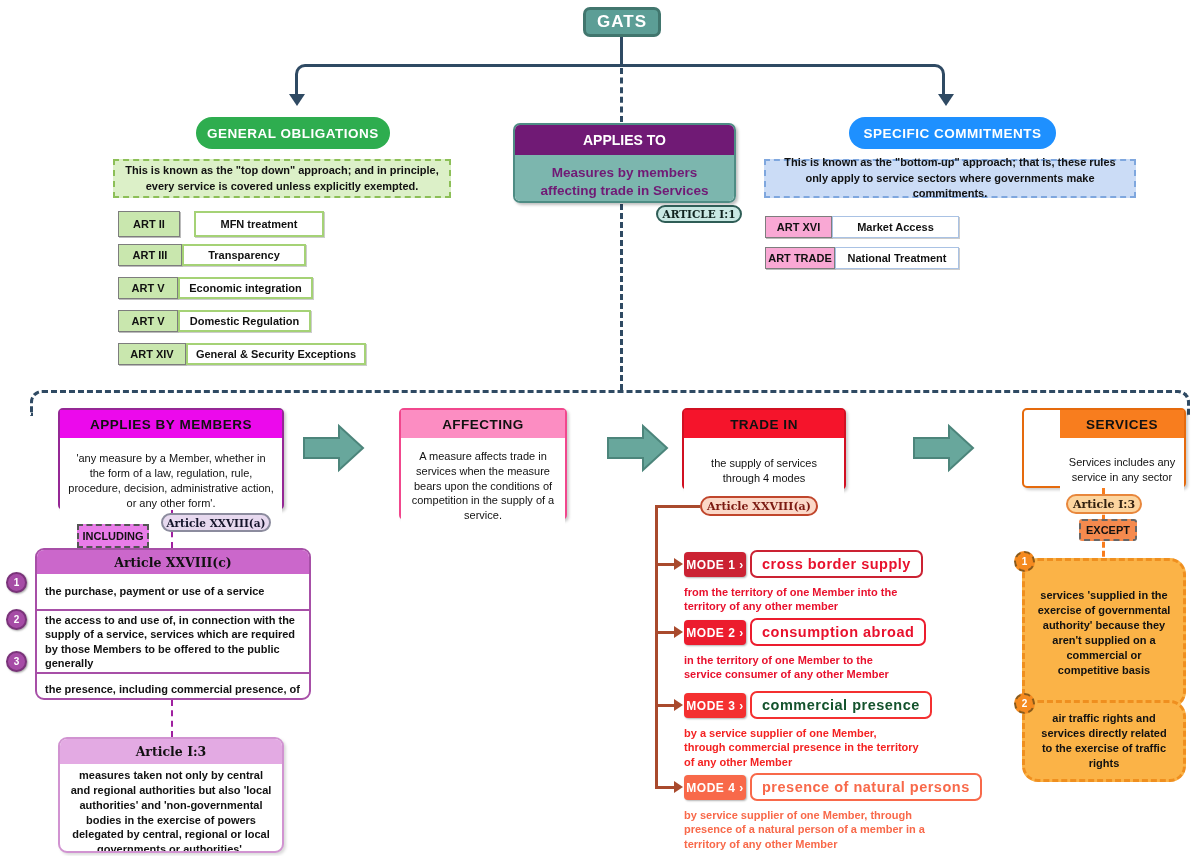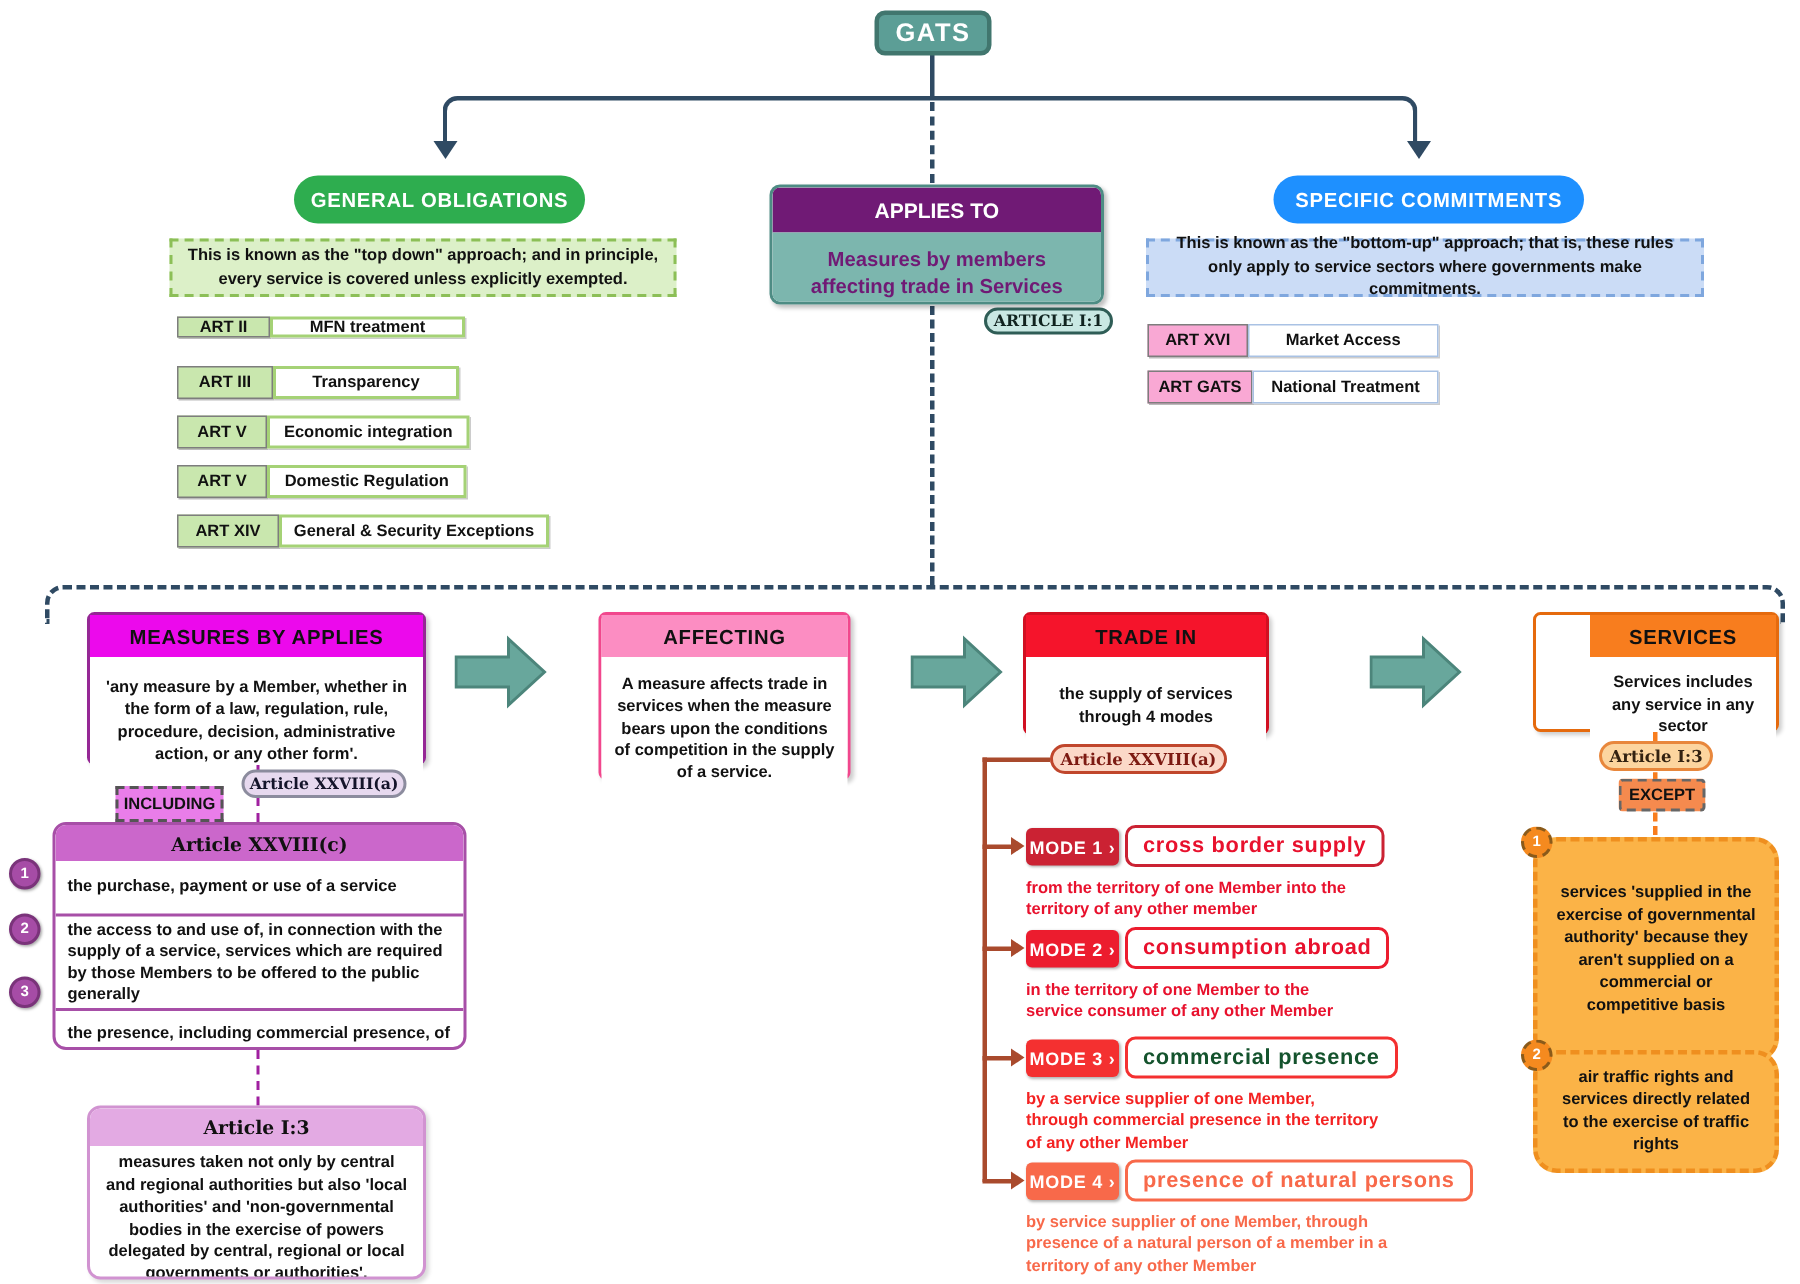--- a/index.html
+++ b/index.html
@@ -38,21 +38,21 @@
 
   .applies-box{border:2px solid #4E8C84;border-radius:7px;overflow:hidden;box-shadow:2px 2px 3px rgba(0,0,0,.25);}
   .applies-head{background:#701a75;color:#fff;font-weight:bold;font-size:14px;height:30px;}
   .applies-body{background:#7CB6AE;color:#701a75;font-weight:bold;font-size:13.5px;line-height:1.35;padding:4px 8px;height:calc(100% - 30px);}
   .pill-serif{font-family:"DejaVu Serif","Liberation Serif",serif;font-weight:bold;border-radius:11px;}
   .pill-art11{background:#C9E8E3;border:2px solid #2F5D56;color:#10231f;font-size:10.5px;}
 
   
   .flowbox{border-radius:5px;overflow:visible;background:#fff;}
   .flowhead{font-weight:bold;font-size:13.5px;color:#111;letter-spacing:.5px;}
-  .flowbody{background:#fff;font-weight:bold;font-size:11px;color:#111;line-height:1.35;padding:6px 8px;}
+  .flowbody{background:#fff;font-weight:normal;font-size:11px;color:#111;line-height:1.35;padding:6px 8px;}
   .bx-measures{border:2px solid #952795;box-shadow:2px 2px 3px rgba(0,0,0,.2);}
   .hd-measures{background:#EC09EC;}
   .bx-affect{border:2px solid #F1478D;box-shadow:2px 2px 3px rgba(0,0,0,.2);}
   .hd-affect{background:#FC8DC2;}
   .bx-trade{border:2px solid #D11022;box-shadow:2px 2px 3px rgba(0,0,0,.2);}
   .hd-trade{background:#F5142B;}
   .bx-serv{border:2px solid #E56A0D;box-shadow:2px 2px 3px rgba(0,0,0,.2);}
   .hd-serv{background:#F87D1E;}
 
   
@@ -100,21 +100,21 @@
     <span>GATS</span>
   </div>
 
   <div class="abs flexc pill pill-green" style="left:196px;top:117px;width:194px;height:32px;">
     <span>GENERAL OBLIGATIONS</span>
   </div>
   <div class="abs flexc note note-green" style="left:113px;top:159px;width:338px;height:39px;">
     <span>This is known as the "top down" approach; and in principle, every service is covered unless explicitly exempted.</span>
   </div>
 
-  <div class="abs artrow" style="left:118px;top:211px;height:14px;">
+  <div class="abs artrow" style="left:118px;top:211px;height:26px;gap:14px;">
     <div class="lbl lbl-green" style="width:60px;">ART II</div>
     <div class="val val-green" style="width:126px;">MFN treatment</div>
   </div>
   <div class="abs artrow" style="left:118px;top:244px;height:22px;">
     <div class="lbl lbl-green" style="width:62px;">ART III</div>
     <div class="val val-green" style="width:120px;">Transparency</div>
   </div>
   <div class="abs artrow" style="left:118px;top:277px;height:22px;">
     <div class="lbl lbl-green" style="width:58px;">ART V</div>
     <div class="val val-green" style="width:131px;">Economic integration</div>
@@ -140,28 +140,28 @@
     <span>SPECIFIC COMMITMENTS</span>
   </div>
   <div class="abs flexc note note-blue" style="left:764px;top:159px;width:372px;height:39px;">
     <span>This is known as the "bottom-up" approach; that is, these rules only apply to service sectors where governments make commitments.</span>
   </div>
   <div class="abs artrow" style="left:765px;top:216px;height:22px;">
     <div class="lbl lbl-blue" style="width:65px;">ART XVI</div>
     <div class="val val-blue" style="width:125px;">Market Access</div>
   </div>
   <div class="abs artrow" style="left:765px;top:247px;height:22px;">
-    <div class="lbl lbl-blue" style="width:68px;">ART GATS</div>
+    <div class="lbl lbl-blue" style="width:68px;">ART TRADE</div>
     <div class="val val-blue" style="width:122px;">National Treatment</div>
   </div>
 
   <div class="abs bracket-dashed" style="left:30px;top:390px;width:1160px;height:26px;"></div>
 
   <div class="abs flowbox bx-measures" style="left:58px;top:408px;width:226px;height:102px;">
-    <div class="flexc flowhead hd-measures" style="height:28px;">MEASURES BY APPLIES</div>
+    <div class="flexc flowhead hd-measures" style="height:28px;">APPLIES BY MEMBERS</div>
     <div class="flexc flowbody" style="height:74px;">'any measure by a Member, whether in the form of a law, regulation, rule, procedure, decision, administrative action, or any other form'.</div>
   </div>
 
   <svg class="abs teal-arrow" style="left:303px;top:423px;" width="62" height="50" viewBox="0 0 62 50">
     <polygon points="1,15 36,15 36,3 60,25 36,47 36,35 1,35" fill="#68A79C" stroke="#4C857B" stroke-width="2"></polygon>
   </svg>
 
   <div class="abs flowbox bx-affect" style="left:399px;top:408px;width:168px;height:112px;">
     <div class="flexc flowhead hd-affect" style="height:28px;">AFFECTING</div>
     <div class="flexc flowbody" style="height:84px;">A measure affects trade in services when the measure bears upon the conditions of competition in the supply of a service.</div>

